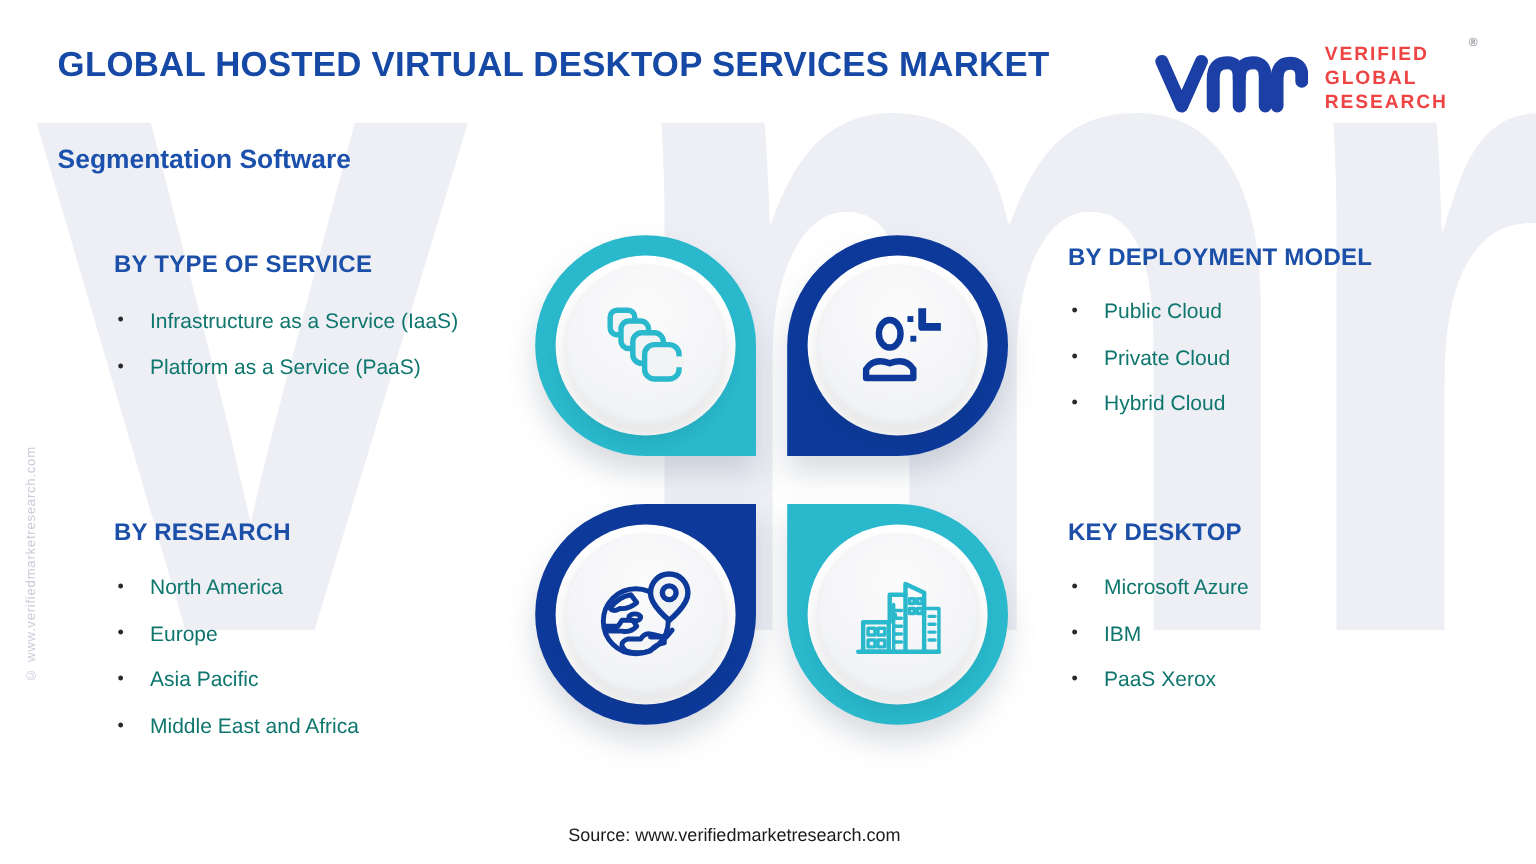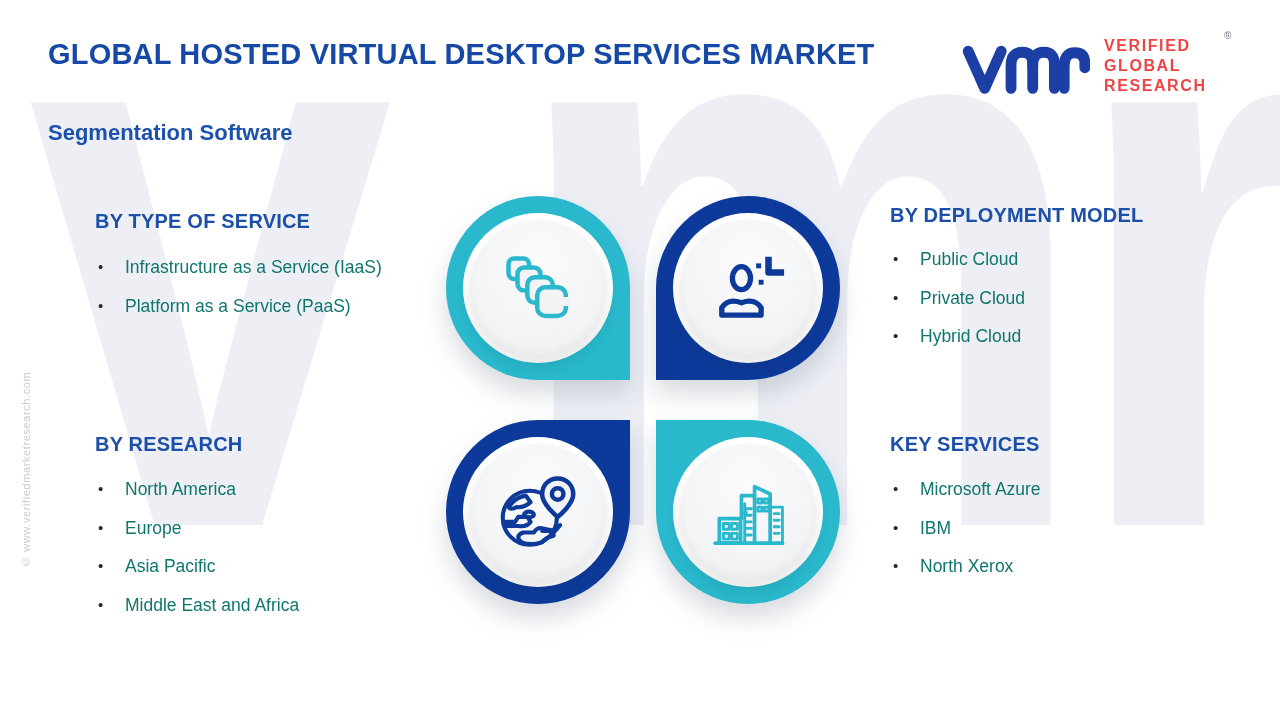--- a/index.html
+++ b/index.html
@@ -97,41 +97,41 @@
         <span>RESEARCH</span>
       </div>
       <span class="logo-reg">®</span>
     </div>
 
     <div class="side-url">© www.verifiedmarketresearch.com</div>
 
     <div class="sec-head h-tos">BY TYPE OF SERVICE</div>
     <div class="sec-head h-geo">BY RESEARCH</div>
     <div class="sec-head h-dep">BY DEPLOYMENT MODEL</div>
-    <div class="sec-head h-key">KEY SERVICES</div>
+    <div class="sec-head h-key">KEY DESKTOP</div>
 
     <ul class="items l-tos">
       <li>Infrastructure as a Service (IaaS)</li>
       <li>Platform as a Service (PaaS)</li>
     </ul>
     <ul class="items l-geo">
       <li>North America</li>
       <li>Europe</li>
       <li>Asia Pacific</li>
       <li>Middle East and Africa</li>
     </ul>
     <ul class="items l-dep">
       <li>Public Cloud</li>
       <li>Private Cloud</li>
       <li>Hybrid Cloud</li>
     </ul>
     <ul class="items l-key">
       <li>Microsoft Azure</li>
       <li>IBM</li>
-      <li>North Xerox</li>
+      <li>PaaS Xerox</li>
     </ul>
 
     <div class="pin teal pin-tl">
       <div class="inner-white"></div>
       <div class="inner-gray">
         <svg viewBox="0 0 100 100" fill="#f2f3f5" stroke="#29b8cc" stroke-width="5.5" stroke-linejoin="round" stroke-linecap="round">
           <rect x="14" y="14" width="25" height="25" rx="7"></rect>
           <rect x="25" y="25" width="28" height="28" rx="8"></rect>
           <rect x="37" y="37" width="31" height="31" rx="9"></rect>
           <rect x="49" y="49" width="35" height="35" rx="10"></rect>
@@ -185,15 +185,16 @@
           <rect x="30" y="64" width="7" height="7" stroke-width="3.5"></rect>
           <rect x="20" y="76" width="7" height="7" stroke-width="3.5"></rect>
           <rect x="30" y="76" width="7" height="7" stroke-width="3.5"></rect>
           <path d="M46,88 V40 M54,46 h-8 M54,54 h-8 M54,62 h-8 M54,70 h-8 M54,78 h-8" stroke-width="3.5"></path>
           <path d="M77,44 H92 V88 M82,52 h6 M82,60 h6 M82,68 h6 M82,76 h6" stroke-width="3.5"></path>
           <rect x="46" y="50" width="2" height="2" stroke-width="3"></rect>
         </svg>
       </div>
     </div>
 
+    <div class="source">Source: www.verifiedmarketresearch.com</div>
 
   </div>
 </div>
 
 </body></html>

